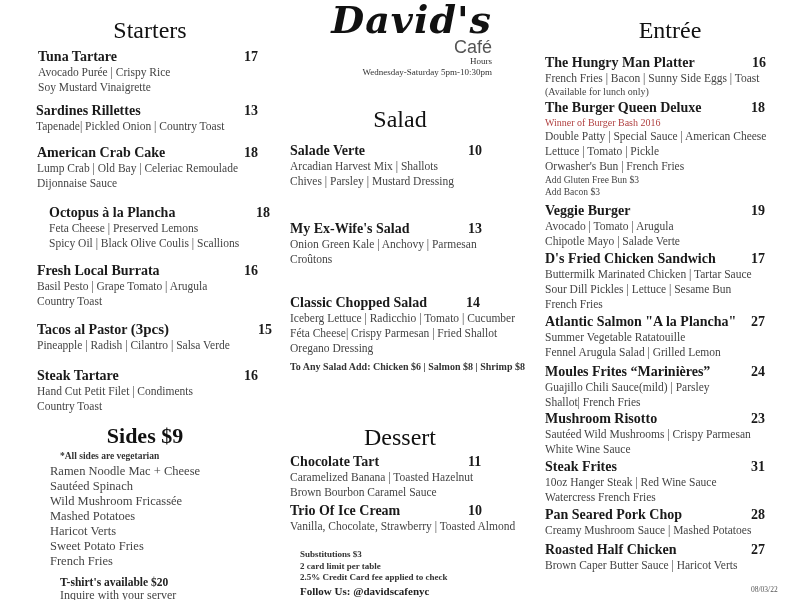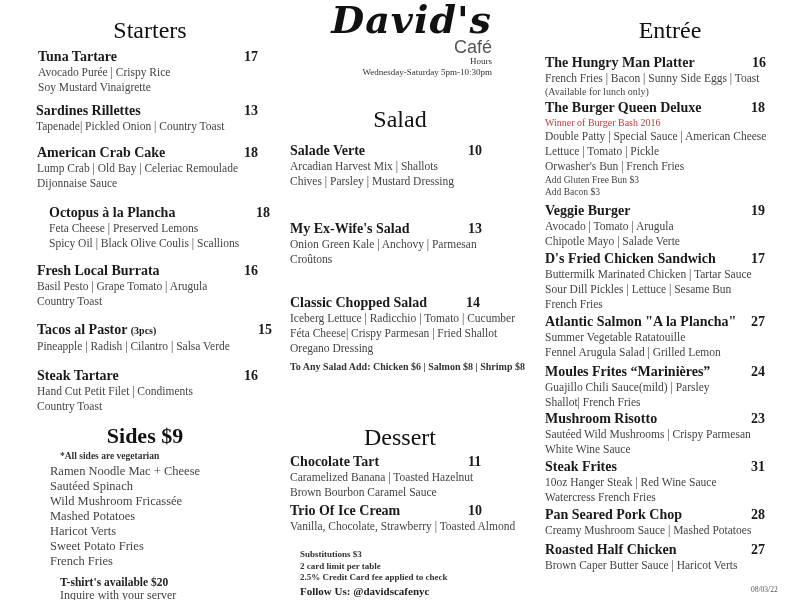--- a/index.html
+++ b/index.html
@@ -2,21 +2,21 @@
 <html><head>
 <meta charset="utf-8">
 <style>
   html, body { margin:0; padding:0; }
   body { width:800px; height:600px; background:#ffffff; position:relative; overflow:hidden;
          font-family:"Liberation Serif", "DejaVu Serif", serif; color:#1a1a1a; }
   .abs { position:absolute; }
   .sec-title { position:absolute; font-size:24px; text-align:center; color:#111; }
   .item { position:absolute; }
   .item .name { font-size:14px; font-weight:bold; color:#1a1a1a; line-height:17px; white-space:nowrap; }
-  .item .name .small { font-size:10px; font-weight:bold; }
+  .item .name .small { font-size:15px; font-weight:bold; }
   .item .price { position:absolute; top:0; font-size:14px; font-weight:bold; line-height:17px; }
   .item .desc { font-size:11.5px; color:#444; line-height:15px; white-space:nowrap; }
   .item .note { font-size:10px; color:#444; line-height:12px; white-space:nowrap; }
   .item .award { font-size:10px; color:#b04040; line-height:13px; white-space:nowrap; }
   .item .addon { font-size:9.5px; color:#444; line-height:12px; white-space:nowrap; }
   .center { }
   .logo { position:absolute; left:292px; top:0px; width:200px; text-align:right; }
   .logo .script { font-family:"DejaVu Serif", serif; font-style:italic; font-weight:bold; font-size:38px; line-height:40px; letter-spacing:1px; color:#111; }
   .logo .cafe { font-family:"Liberation Sans", sans-serif; font-size:18px; color:#555; line-height:18px; margin-top:-2px; }
   .logo .hrs { font-size:9px; color:#333; line-height:11px; }

